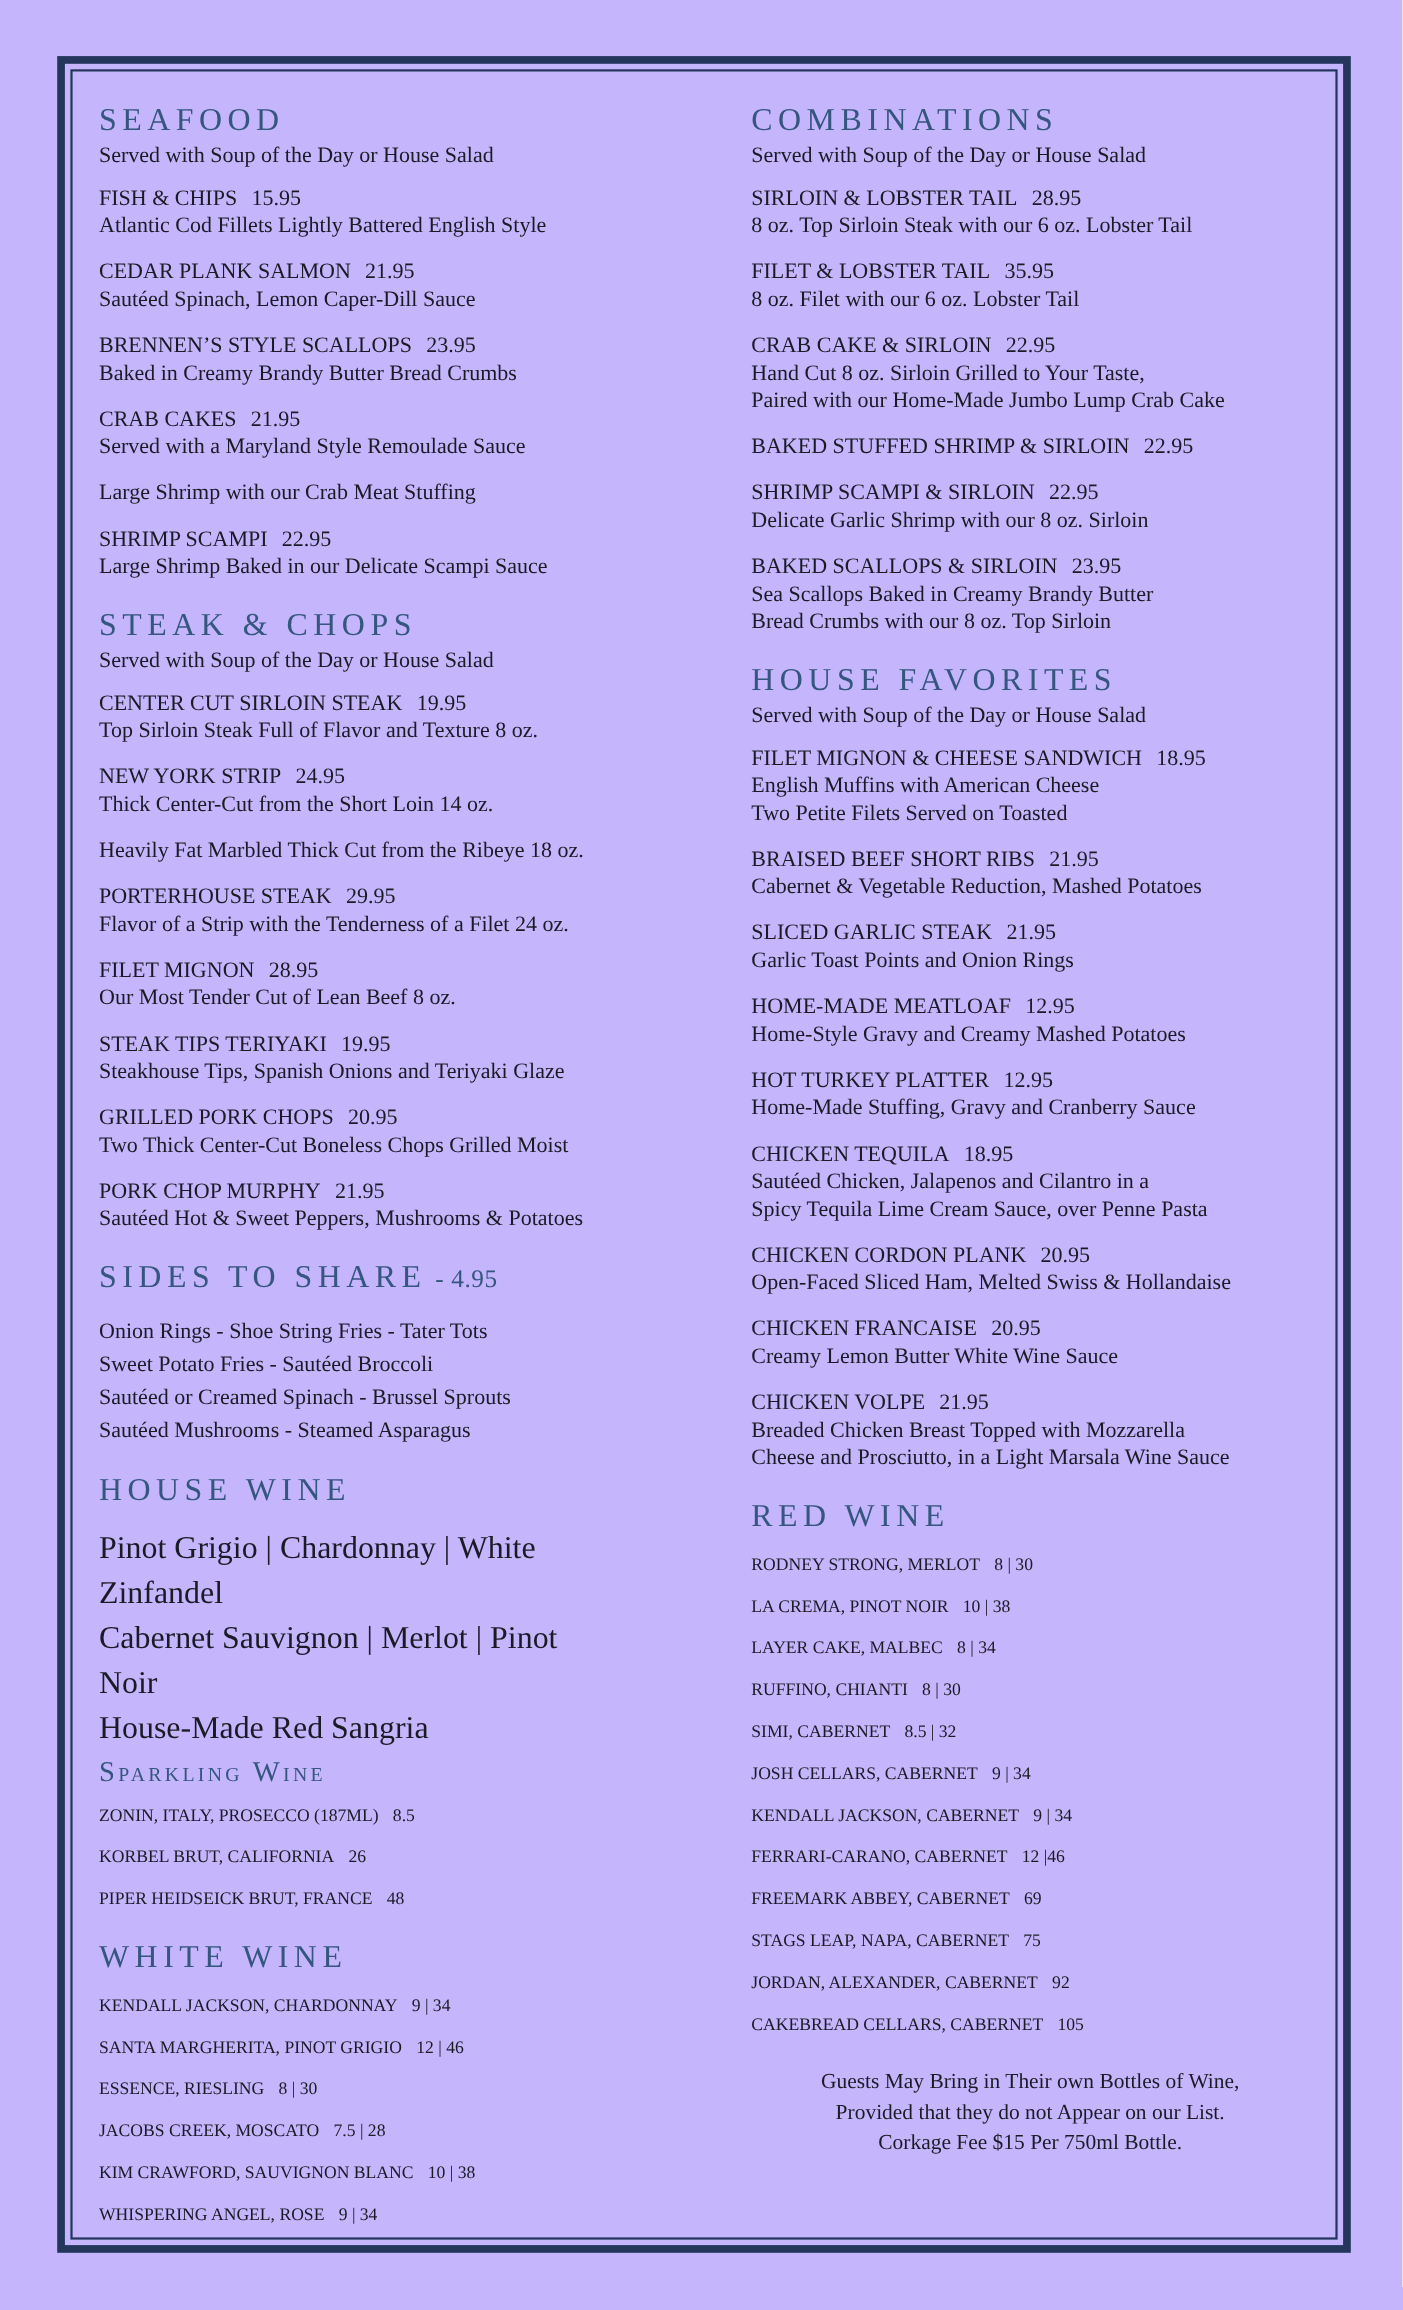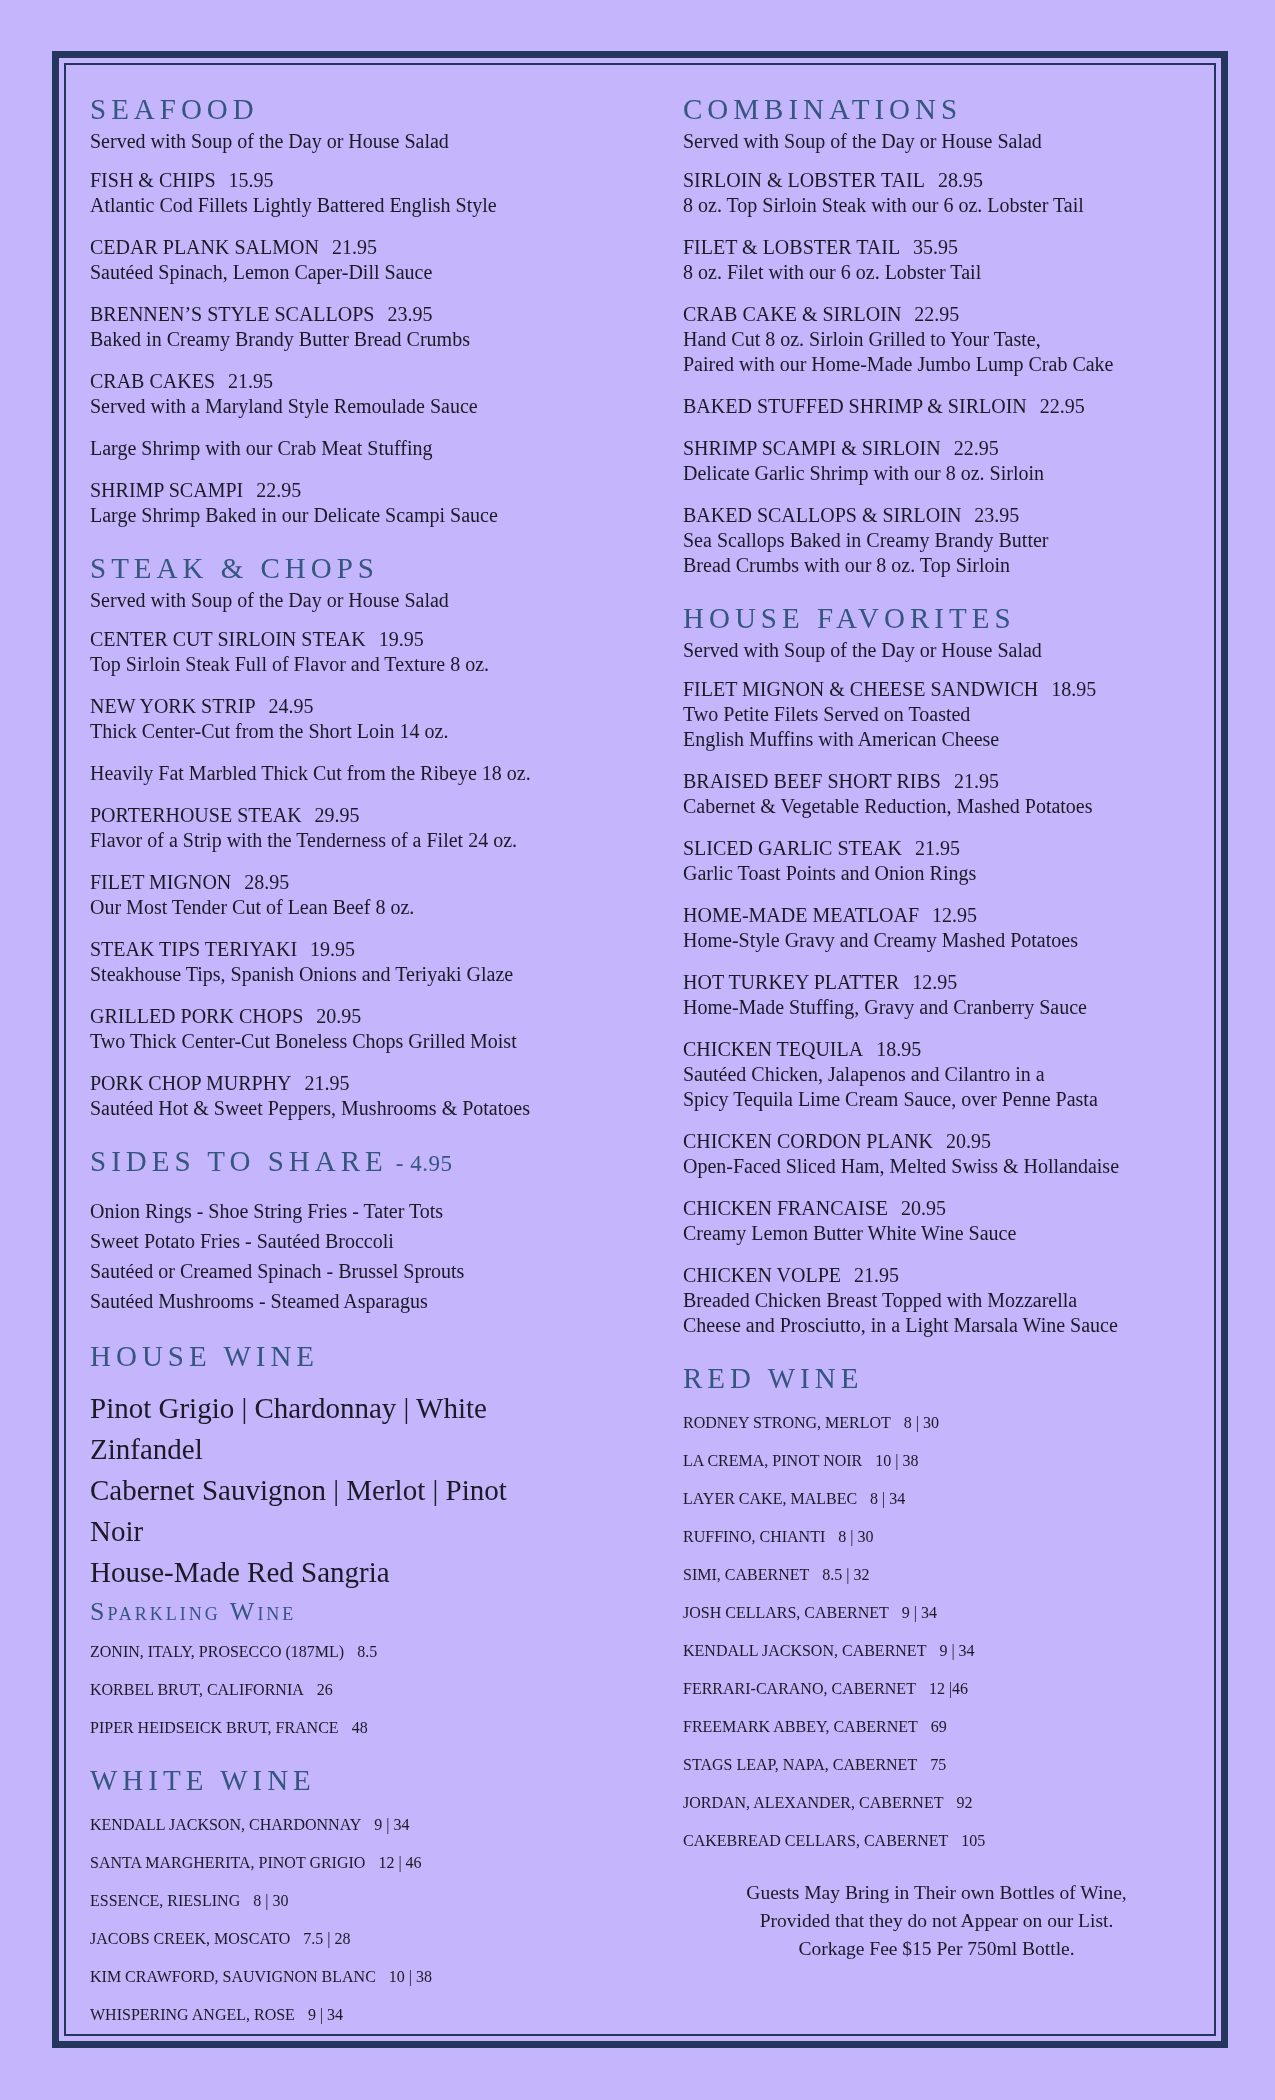--- a/index.html
+++ b/index.html
@@ -214,22 +214,22 @@
               <div class="item-line"><span class="iname">BAKED SCALLOPS &amp; SIRLOIN</span><span class="price">23.95</span></div>
               <div class="desc">Sea Scallops Baked in Creamy Brandy Butter</div>
               <div class="desc">Bread Crumbs with our 8 oz. Top Sirloin</div>
             </div>
             <div class="sec">
               <div class="sec-title"><span>HOUSE FAVORITES</span></div>
               <div class="sec-sub">Served with Soup of the Day or House Salad</div>
             </div>
             <div class="item">
               <div class="item-line"><span class="iname">FILET MIGNON &amp; CHEESE SANDWICH</span><span class="price">18.95</span></div>
+              <div class="desc">English Muffins with American Cheese</div>
               <div class="desc">Two Petite Filets Served on Toasted</div>
-              <div class="desc">English Muffins with American Cheese</div>
             </div>
             <div class="item">
               <div class="item-line"><span class="iname">BRAISED BEEF SHORT RIBS</span><span class="price">21.95</span></div>
               <div class="desc">Cabernet &amp; Vegetable Reduction, Mashed Potatoes</div>
             </div>
             <div class="item">
               <div class="item-line"><span class="iname">SLICED GARLIC STEAK</span><span class="price">21.95</span></div>
               <div class="desc">Garlic Toast Points and Onion Rings</div>
             </div>
             <div class="item">

